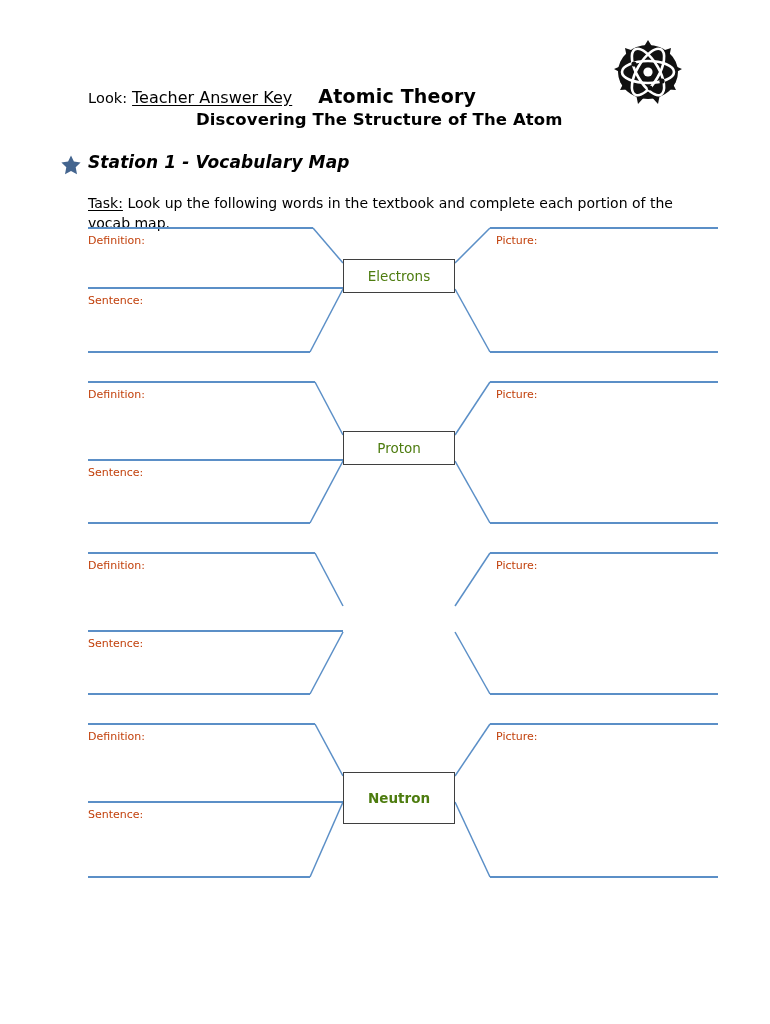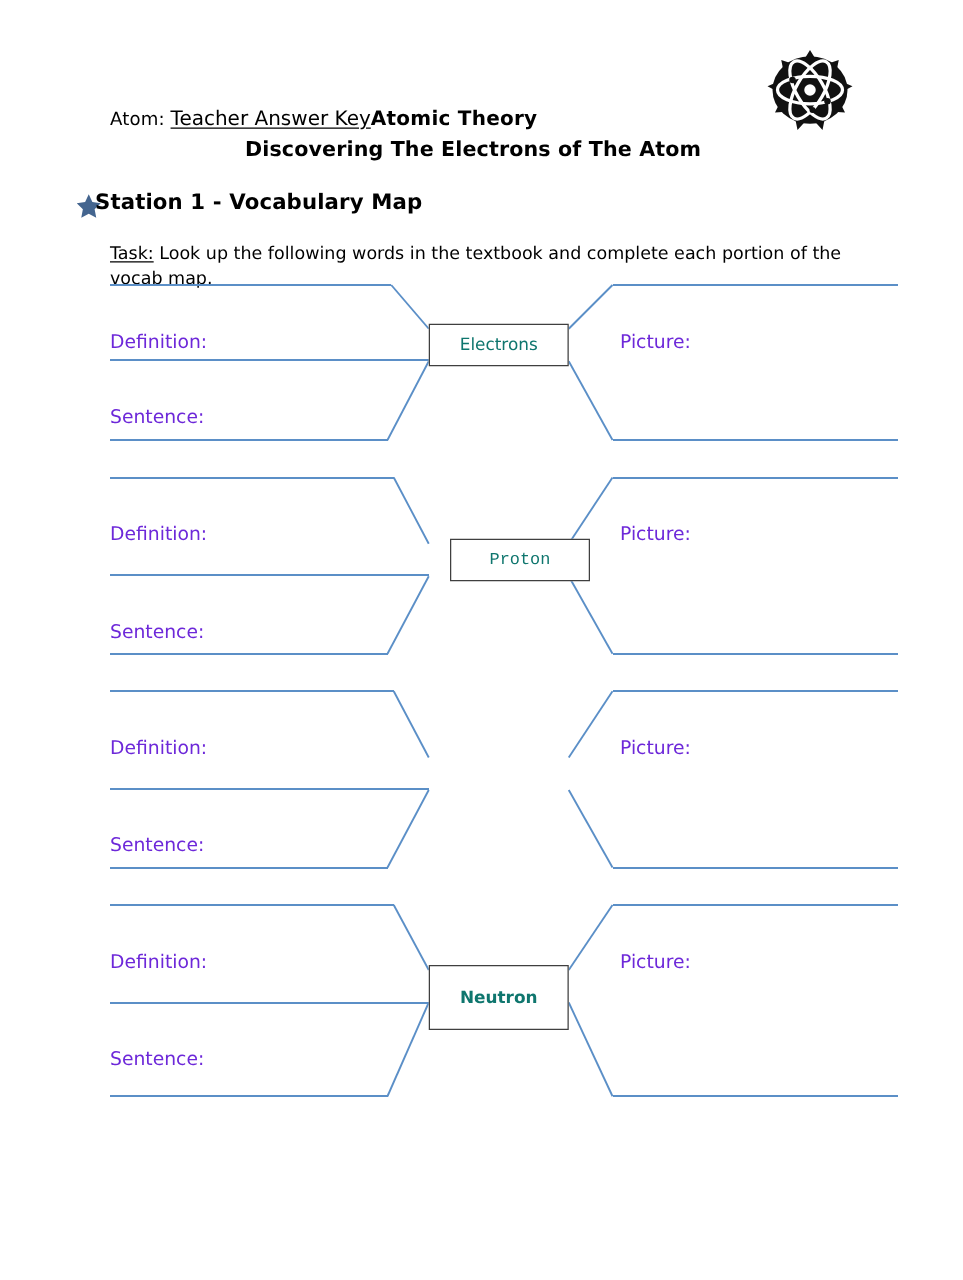--- a/index.html
+++ b/index.html
@@ -32,22 +32,23 @@
     letter-spacing: 0.1px;
     white-space: pre;
   }
   .name-value {
     font-size: 16px;
     text-decoration: underline;
     text-underline-offset: 2px;
     white-space: pre;
   }
   .doc-title {
-    font-size: 16px;
+    font-size: 19px;
     font-weight: bold;
+    margin-left: 26px;
     letter-spacing: 0.2px;
     white-space: pre;
   }
   .doc-subtitle {
     position: absolute;
     left: 196px;
     top: 110px;
     font-size: 16.5px;
     font-weight: bold;
     letter-spacing: 0.1px;
@@ -66,26 +67,27 @@
   
   .station-star {
     position: absolute;
     left: 60px;
     top: 154px;
     width: 22px;
     height: 22px;
   }
   .station-title {
     position: absolute;
-    left: 76px;
+    left: 88px;
     top: 152px;
     font-size: 17px;
     font-weight: bold;
     letter-spacing: 0.1px;
     white-space: pre;
+    font-style: italic;
   }
   .task-block {
     position: absolute;
     left: 88px;
     top: 178px;
     width: 590px;
     font-size: 14px;
     line-height: 1.45;
     margin-top: 15px;
   }
@@ -103,29 +105,28 @@
   .vmap svg { display: block; }
 
   .vmap .term-box {
     position: absolute;
     background: #ffffff;
     border: 1.6px solid #3f3f3f;
     display: flex;
     align-items: center;
     justify-content: center;
     font-size: 13.5px;
-    color: #0f766e;
+    color: #4d7c0f;
     white-space: pre;
   }
   .vmap .side-label {
     position: absolute;
-    font-size: 15px;
-    white-space: pre;
-    color: #6d28d9;
-    margin-top: 30px;
+    font-size: 11px;
+    white-space: pre;
+    color: #c2410c;
   }
 </style>
 </head>
 <body>
 
 <div id="page">
 
   <div class="atom-logo">
     <svg viewBox="0 0 72 68" width="72" height="68" aria-hidden="true">
       <defs>
@@ -145,25 +146,25 @@
       </g>
       <g fill="#111111">
         <circle cx="22" cy="26" r="2.6"></circle>
         <circle cx="50" cy="43" r="2.6"></circle>
         <circle cx="38" cy="50" r="2.4"></circle>
       </g>
     </svg>
   </div>
 
   <div class="header-row">
-    <span class="name-label">Atom: </span>
+    <span class="name-label">Look: </span>
     <span class="name-value">Teacher Answer Key</span>
     <span class="doc-title">Atomic Theory</span>
   </div>
-  <div class="doc-subtitle">Discovering The Electrons of The Atom</div>
+  <div class="doc-subtitle">Discovering The Structure of The Atom</div>
 
   <div class="station-star">
     <svg viewBox="0 0 22 22" width="22" height="22" aria-hidden="true">
       <path d="M11 1.4 L13.9 7.6 L20.6 8.5 L15.7 13.3 L17 20.2 L11 16.9 L5 20.2 L6.3 13.3 L1.4 8.5 L8.1 7.6 Z" fill="#44658f"></path>
     </svg>
   </div>
   <div class="station-title">Station 1 - Vocabulary Map</div>
 
   <div class="task-block">
     <span class="task-label">Task:</span><span> Look up the following words in the textbook and complete each portion of the vocab map.</span>
@@ -192,21 +193,21 @@
           <line x1="88" y1="14" x2="315" y2="14" stroke="#5b8fc7" stroke-width="1.6" shape-rendering="crispEdges"></line>
           <line x1="88" y1="92" x2="343" y2="92" stroke="#5b8fc7" stroke-width="1.6" shape-rendering="crispEdges"></line>
           <line x1="88" y1="155" x2="310" y2="155" stroke="#5b8fc7" stroke-width="1.6" shape-rendering="crispEdges"></line>
           <line x1="490" y1="14" x2="718" y2="14" stroke="#5b8fc7" stroke-width="1.6" shape-rendering="crispEdges"></line>
           <line x1="490" y1="155" x2="718" y2="155" stroke="#5b8fc7" stroke-width="1.6" shape-rendering="crispEdges"></line>
           <line x1="315" y1="14" x2="343" y2="67" stroke="#5b8fc7" stroke-width="1.5"></line>
           <line x1="310" y1="155" x2="343" y2="93" stroke="#5b8fc7" stroke-width="1.5"></line>
           <line x1="490" y1="14" x2="455" y2="67" stroke="#5b8fc7" stroke-width="1.5"></line>
           <line x1="490" y1="155" x2="455" y2="93" stroke="#5b8fc7" stroke-width="1.5"></line>
         </svg>
-        <div class="term-box" style="left: 360px; top: 63px; width: 112px; height: 34px; font-family: Liberation Mono, monospace;"><span>Proton</span></div>
+        <div class="term-box" style="left: 343px; top: 63px; width: 112px; height: 34px;"><span>Proton</span></div>
         <div class="side-label" style="left: 88px; top: 20px;">Definition:</div>
         <div class="side-label" style="left: 88px; top: 98px;">Sentence:</div>
         <div class="side-label" style="left: 496px; top: 20px;">Picture:</div>
       </div>
       <div class="vmap" style="top: 539px; height: 169px;">
         <svg width="770" height="169" viewBox="0 0 770 169">
           <line x1="88" y1="14" x2="315" y2="14" stroke="#5b8fc7" stroke-width="1.6" shape-rendering="crispEdges"></line>
           <line x1="88" y1="92" x2="343" y2="92" stroke="#5b8fc7" stroke-width="1.6" shape-rendering="crispEdges"></line>
           <line x1="88" y1="155" x2="310" y2="155" stroke="#5b8fc7" stroke-width="1.6" shape-rendering="crispEdges"></line>
           <line x1="490" y1="14" x2="718" y2="14" stroke="#5b8fc7" stroke-width="1.6" shape-rendering="crispEdges"></line>

